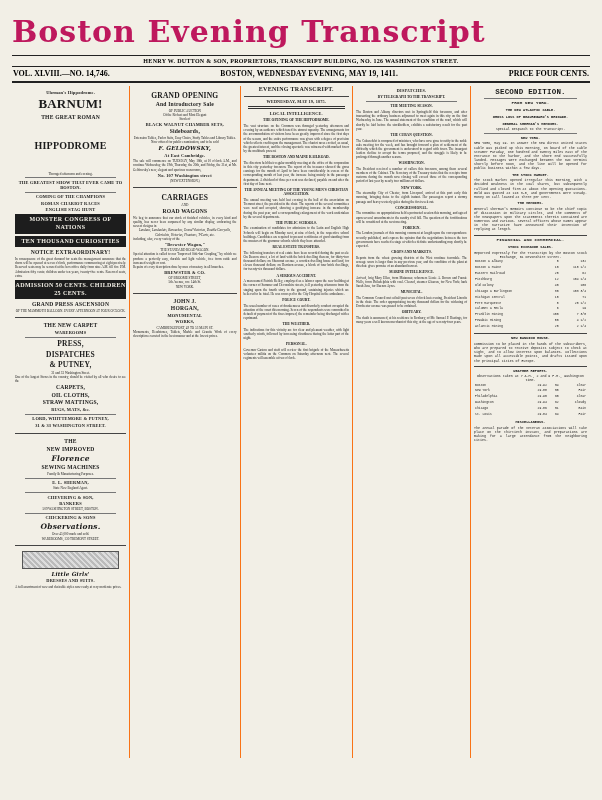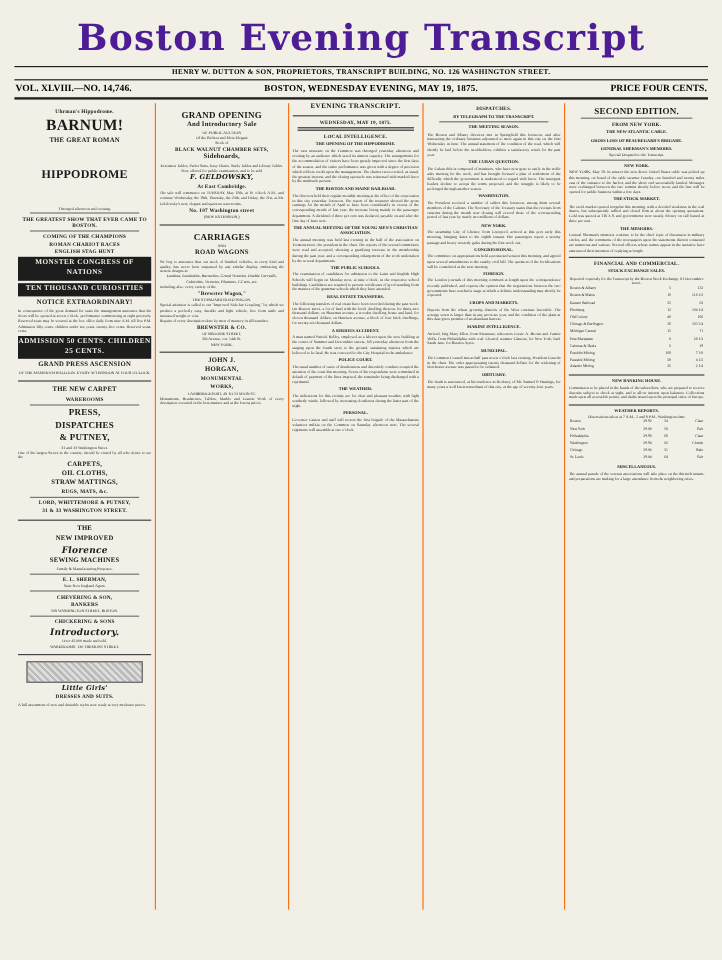--- a/index.html
+++ b/index.html
@@ -2,23 +2,23 @@
 <html><head>
 <meta charset="utf-8">
 <style>
   html,body{margin:0;padding:0;background:#8a8a8a;}
   body{font-family:"Liberation Serif",serif;}
   .page{
     width:602px;height:800px;background:#f2efe6;position:relative;
     box-sizing:border-box;padding:10px 12px 8px 12px;overflow:hidden;
   }
   .masthead{
-    text-align:center;font-family:"Liberation Serif",serif;
+    font-family:"Liberation Serif",serif;
     font-weight:bold;font-size:31px;letter-spacing:1px;
-    padding-top:4px;padding-bottom:2px;color:#4c1d95;
+    padding-top:4px;padding-bottom:2px;color:#be185d;
     font-variant:normal;
   }
   .masthead .mh-text{font-family:"DejaVu Serif",serif;font-size:30px;font-weight:bold;}
   .subline{
     text-align:center;font-size:6px;letter-spacing:.3px;
     border-top:1px solid #222;border-bottom:1px solid #222;
     padding:2px 0;margin-top:3px;font-weight:bold;
   }
   .volline{
     display:flex;justify-content:space-between;align-items:center;
@@ -29,21 +29,21 @@
   .cols{display:flex;gap:0;height:672px;}
   .col{
     font-size:3.4px;line-height:1.28;text-align:justify;color:#1a1a1a;
     padding:0 3px;overflow:hidden;position:relative;
   }
   .col + .col{border-left:1px solid #f97316;}
   .c1{width:118px;}
   .c2{width:110px;}
   .c3{width:112px;}
   .c4{width:118px;}
-  .c5{width:120px;}
+  .c5{width:120px;font-family:Liberation Mono, monospace;}
   .adblock{border-bottom:1px solid #444;padding:3px 0 4px 0;text-align:center;}
   .adblock:last-child{border-bottom:none;}
   .hl{font-weight:bold;display:block;letter-spacing:.2px;}
   .h-xl{font-size:13px;line-height:1.1;margin:2px 0;}
   .h-lg{font-size:10px;line-height:1.15;margin:20px 0;}
   .h-md{font-size:7.5px;line-height:1.2;margin:1.5px 0;}
   .h-sm{font-size:5.6px;line-height:1.2;margin:1px 0;}
   .h-xs{font-size:4.4px;line-height:1.2;margin:1px 0;}
   .tiny{font-size:3.3px;line-height:1.25;display:block;}
   .thinrule{border-top:1px solid #777;margin:1.5px 10px;height:0;}
@@ -82,21 +82,21 @@
 <div class="page">
 
   <div class="masthead">
     <span class="mh-text">Boston Evening Transcript</span>
   </div>
 
   <div class="subline">HENRY W. DUTTON &amp; SON, PROPRIETORS, TRANSCRIPT BUILDING, NO. 126 WASHINGTON STREET.</div>
 
   <div class="volline">
     <span>VOL. XLVIII.—NO. 14,746.</span>
-    <span class="mid">BOSTON, WEDNESDAY EVENING, MAY 19, 1875.</span>
+    <span class="mid">BOSTON, WEDNESDAY EVENING, MAY 19, 1411.</span>
     <span>PRICE FOUR CENTS.</span>
   </div>
 
   <div class="cols">
 
     <div class="col c1">
 
       <div class="adblock">
         <span class="hl h-xs">Uhrman's Hippodrome.</span>
         <span class="hl h-xl">BARNUM!</span>
@@ -144,21 +144,21 @@
         <span class="tiny">Family &amp; Manufacturing Purposes.</span>
         <div class="thinrule"></div>
         <span class="hl h-xs">E. L. SHERMAN,</span>
         <span class="tiny">State New England Agent.</span>
         <div class="thinrule"></div>
         <span class="hl h-xs">CHEVERING &amp; SON,</span>
         <span class="hl h-xs">BANKERS</span>
         <span class="tiny">509 WASHINGTON STREET, BOSTON.</span>
         <div class="thinrule"></div>
         <span class="hl h-xs">CHICKERING &amp; SONS</span>
-        <span class="hl h-md script">Introductory.</span>
+        <span class="hl h-md script">Observations.</span>
         <span class="tiny">Over 45,000 made and sold.</span>
         <span class="tiny">WAREROOMS, 130 TREMONT STREET.</span>
       </div>
 
       <div class="adblock">
         <div class="img-ph sm"></div>
         <span class="hl h-sm script">Little Girls'</span>
         <span class="hl h-xs">DRESSES AND SUITS.</span>
         <div class="body n">A full assortment of new and desirable styles now ready at very moderate prices.</div>
       </div>

